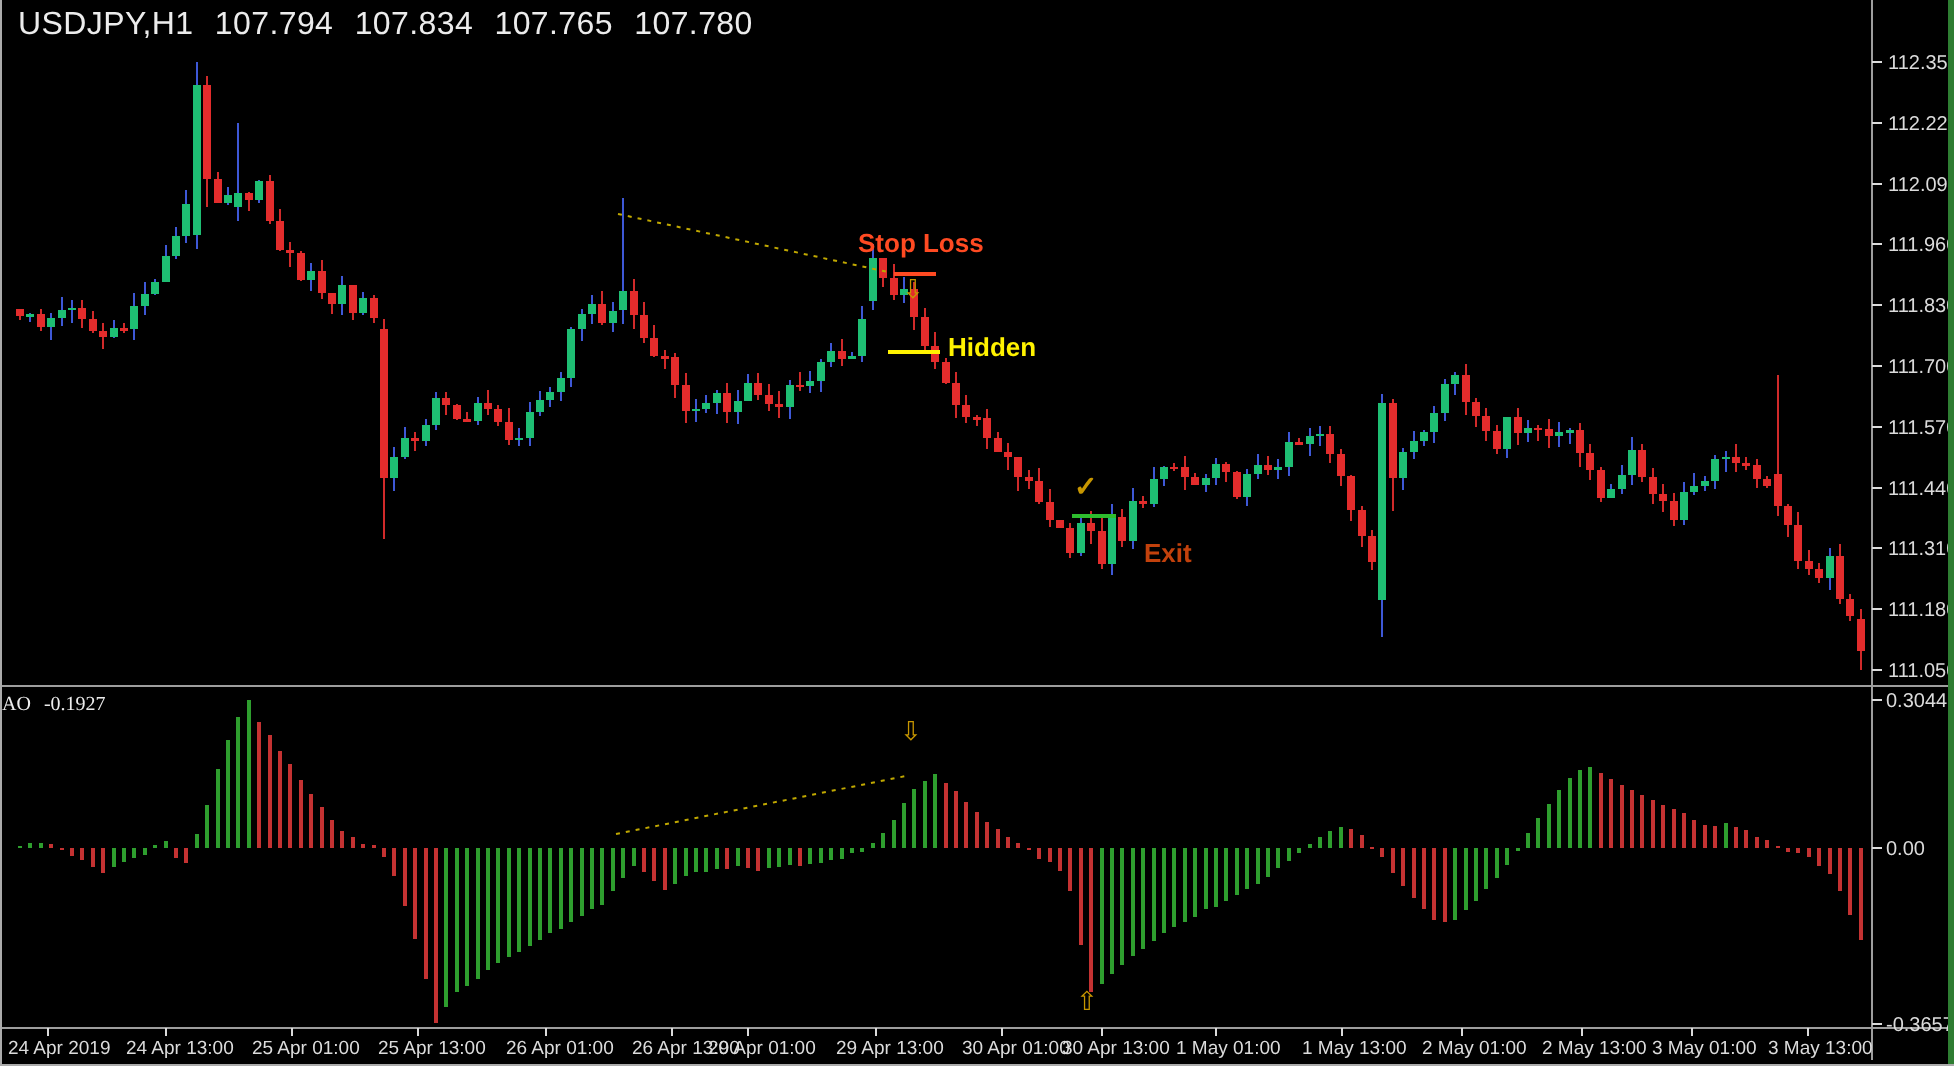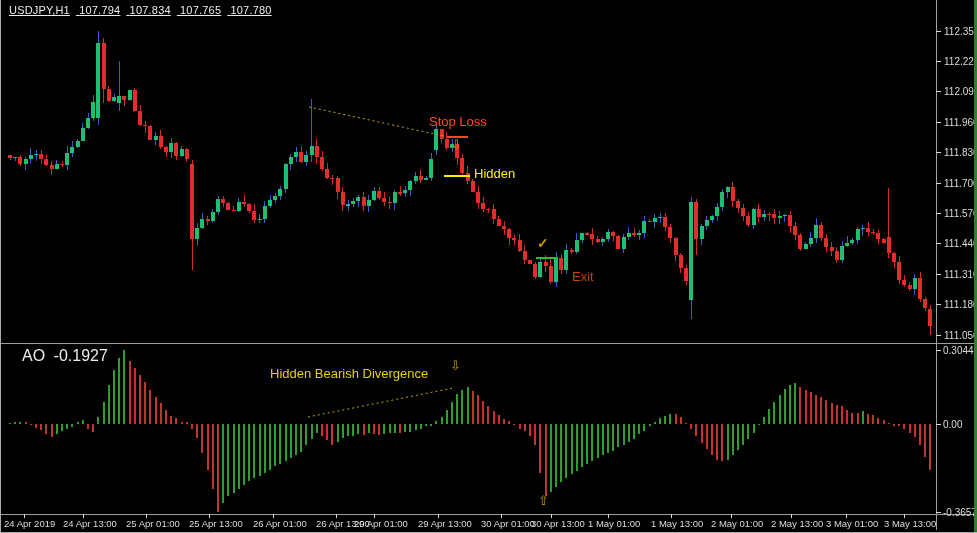--- a/index.html
+++ b/index.html
@@ -4,28 +4,28 @@
 <style>
   html,body{margin:0;padding:0;background:#222;}
   .screen{
     position:relative;width:977px;height:533px;background:#000;overflow:hidden;
     font-family:"Liberation Sans",sans-serif;
     border-left:1px solid #ababab;border-bottom:1px solid #ababab;box-sizing:border-box;
   }
   #chart-svg{position:absolute;left:0;top:0;z-index:1;}
   .chart-title{
     position:absolute;left:8px;top:4px;z-index:3;color:#ececec;
-    font-size:11px;letter-spacing:0.2px;white-space:nowrap;text-decoration:underline;
+    font-size:16px;letter-spacing:0.2px;white-space:nowrap;
   }
   .chart-title span{margin-right:6px;}
   .ind-title{
-    position:absolute;left:21px;top:347px;z-index:3;color:#ececec;font-size:16px;white-space:nowrap;
+    position:absolute;left:0;top:347px;z-index:3;color:#ececec;font-size:10px;white-space:nowrap;font-family:Liberation Serif, serif;
   }
   .ind-title span{margin-right:4px;}
-  .ann{position:absolute;z-index:4;white-space:nowrap;font-size:13px;}
+  .ann{position:absolute;z-index:4;white-space:nowrap;font-size:13px;font-weight:bold;}
   .ann-line{position:absolute;z-index:4;height:2px;}
   .arrow{position:absolute;z-index:4;font-size:13px;line-height:13px;}
   .check{position:absolute;z-index:4;font-size:14px;line-height:14px;font-weight:bold;}
   .right-strip{position:absolute;right:0;top:0;width:3px;height:533px;z-index:5;}
 </style>
 </head>
 <body>
 
 <div class="screen">
 
@@ -657,21 +657,20 @@
     <span>AO</span>
     <span>-0.1927</span>
   </div>
 
   <div class="ann" id="ann-stoploss" style="left: 428px; top: 114px; color: rgb(255, 74, 34);">Stop Loss</div>
   <div class="ann-line" id="line-stoploss" style="left: 446px; top: 136px; width: 21px; background: rgb(255, 74, 34);"></div>
   <div class="ann" id="ann-entry" style="left: 473px; top: 166px; color: rgb(255, 242, 0);">Hidden</div>
   <div class="ann-line" id="line-entry" style="left: 443px; top: 175px; width: 26px; background: rgb(255, 242, 0);"></div>
   <div class="ann" id="ann-exit" style="left: 571px; top: 269px; color: #c2410c;">Exit</div>
   <div class="ann-line" id="line-exit" style="left: 535px; top: 257px; width: 22px; background: rgb(46, 189, 46);"></div>
-  <div class="ann" id="ann-div" style="left: 269px; top: 366px; color: rgb(232, 208, 0);">Hidden Bearish Divergence</div>
 
   <div class="arrow" id="arr-down-main" style="left: 450px; top: 138px; color: rgb(199, 150, 0);">⇩</div>
   <div class="arrow" id="arr-down-ao" style="left: 449px; top: 359px; color: rgb(199, 150, 0);">⇩</div>
   <div class="arrow" id="arr-up-ao" style="left: 537px; top: 494px; color: rgb(199, 150, 0);">⇧</div>
   <div class="check" id="arr-check" style="left: 536px; top: 236px; color: rgb(199, 150, 0);">✓</div>
 
   <div class="right-strip" style="background: rgb(46, 125, 50);"></div>
 </div>
 
 </body></html>

